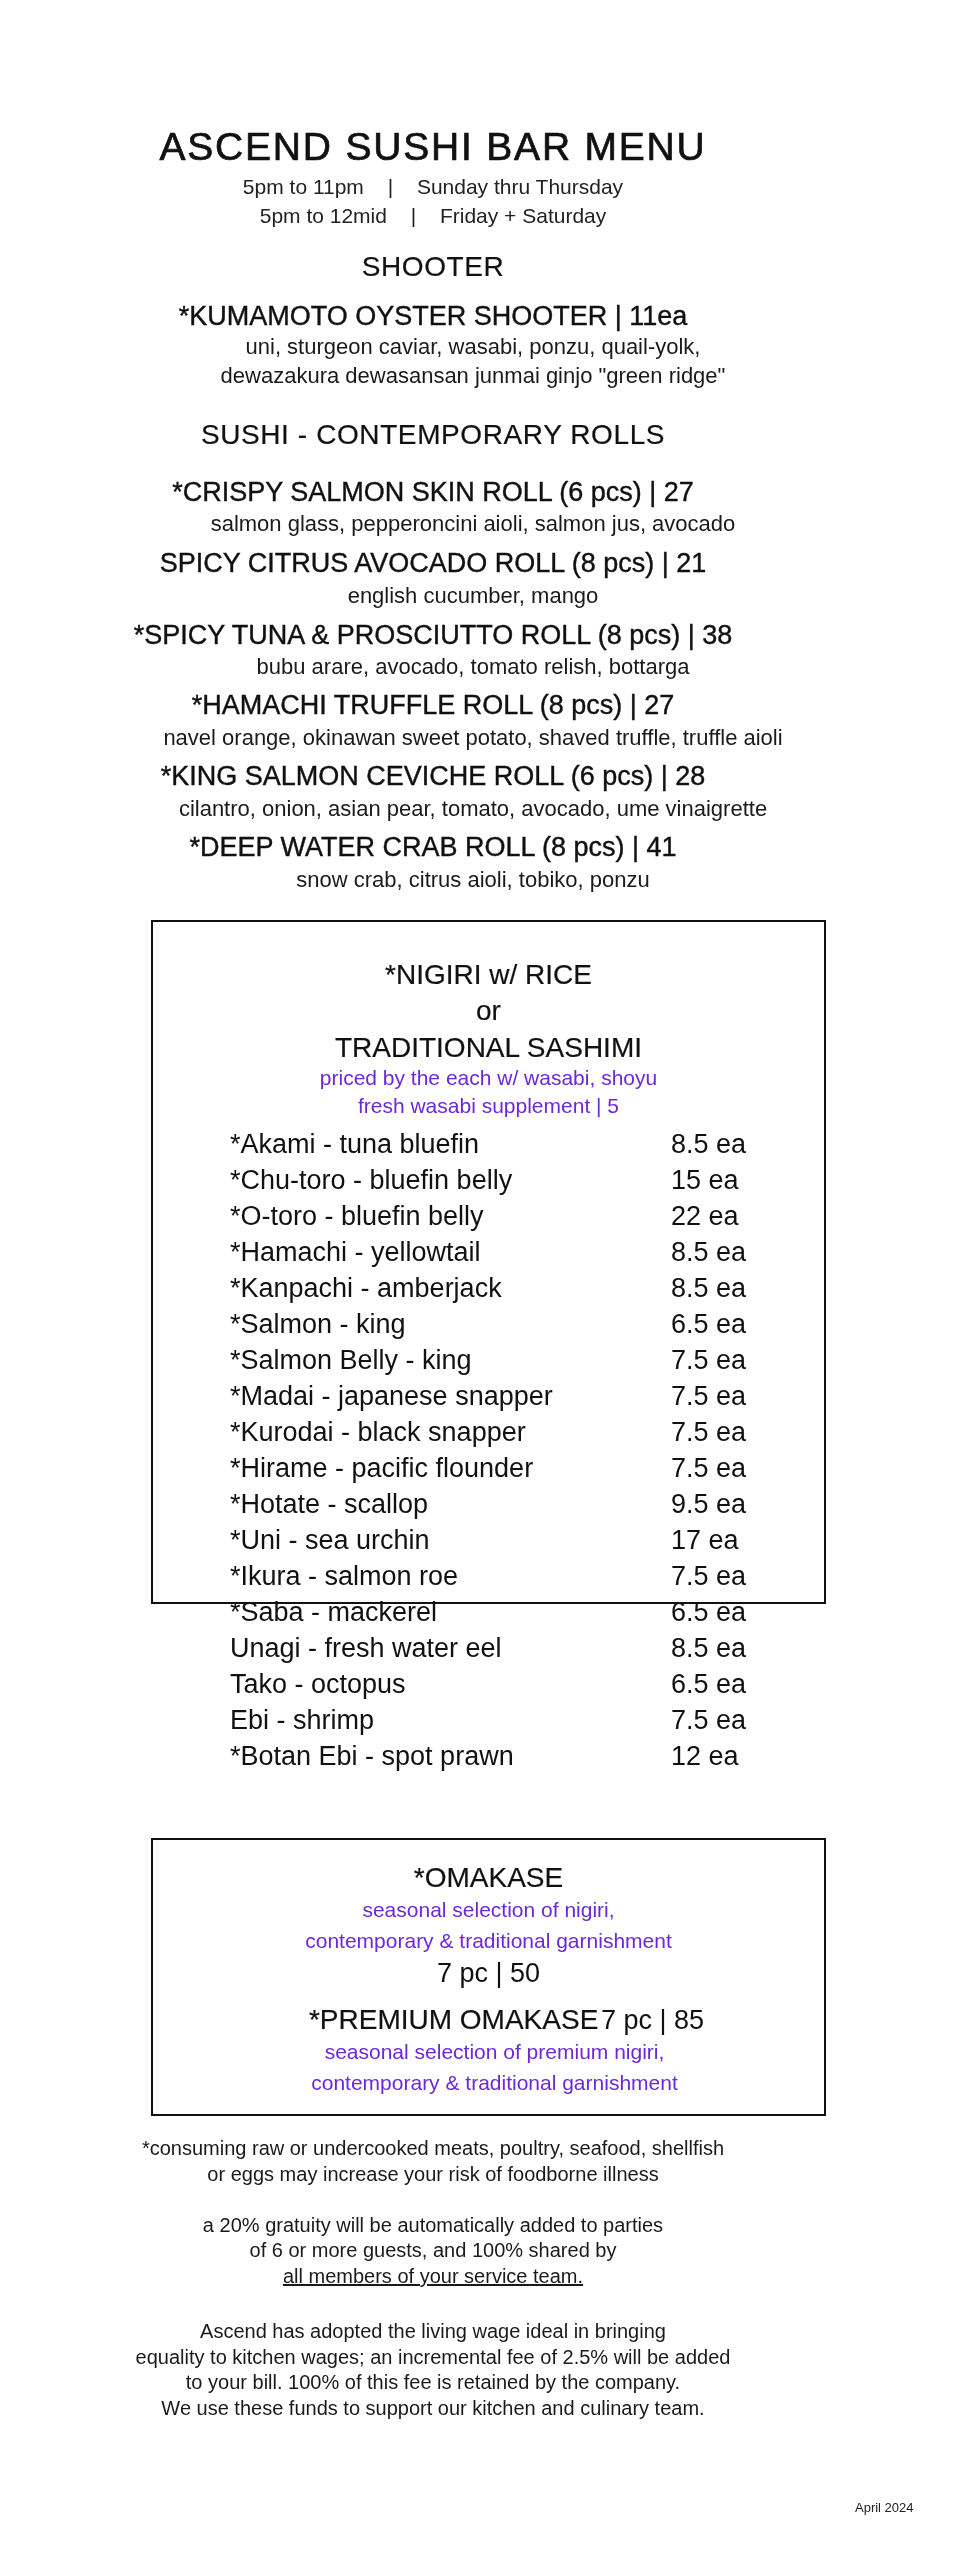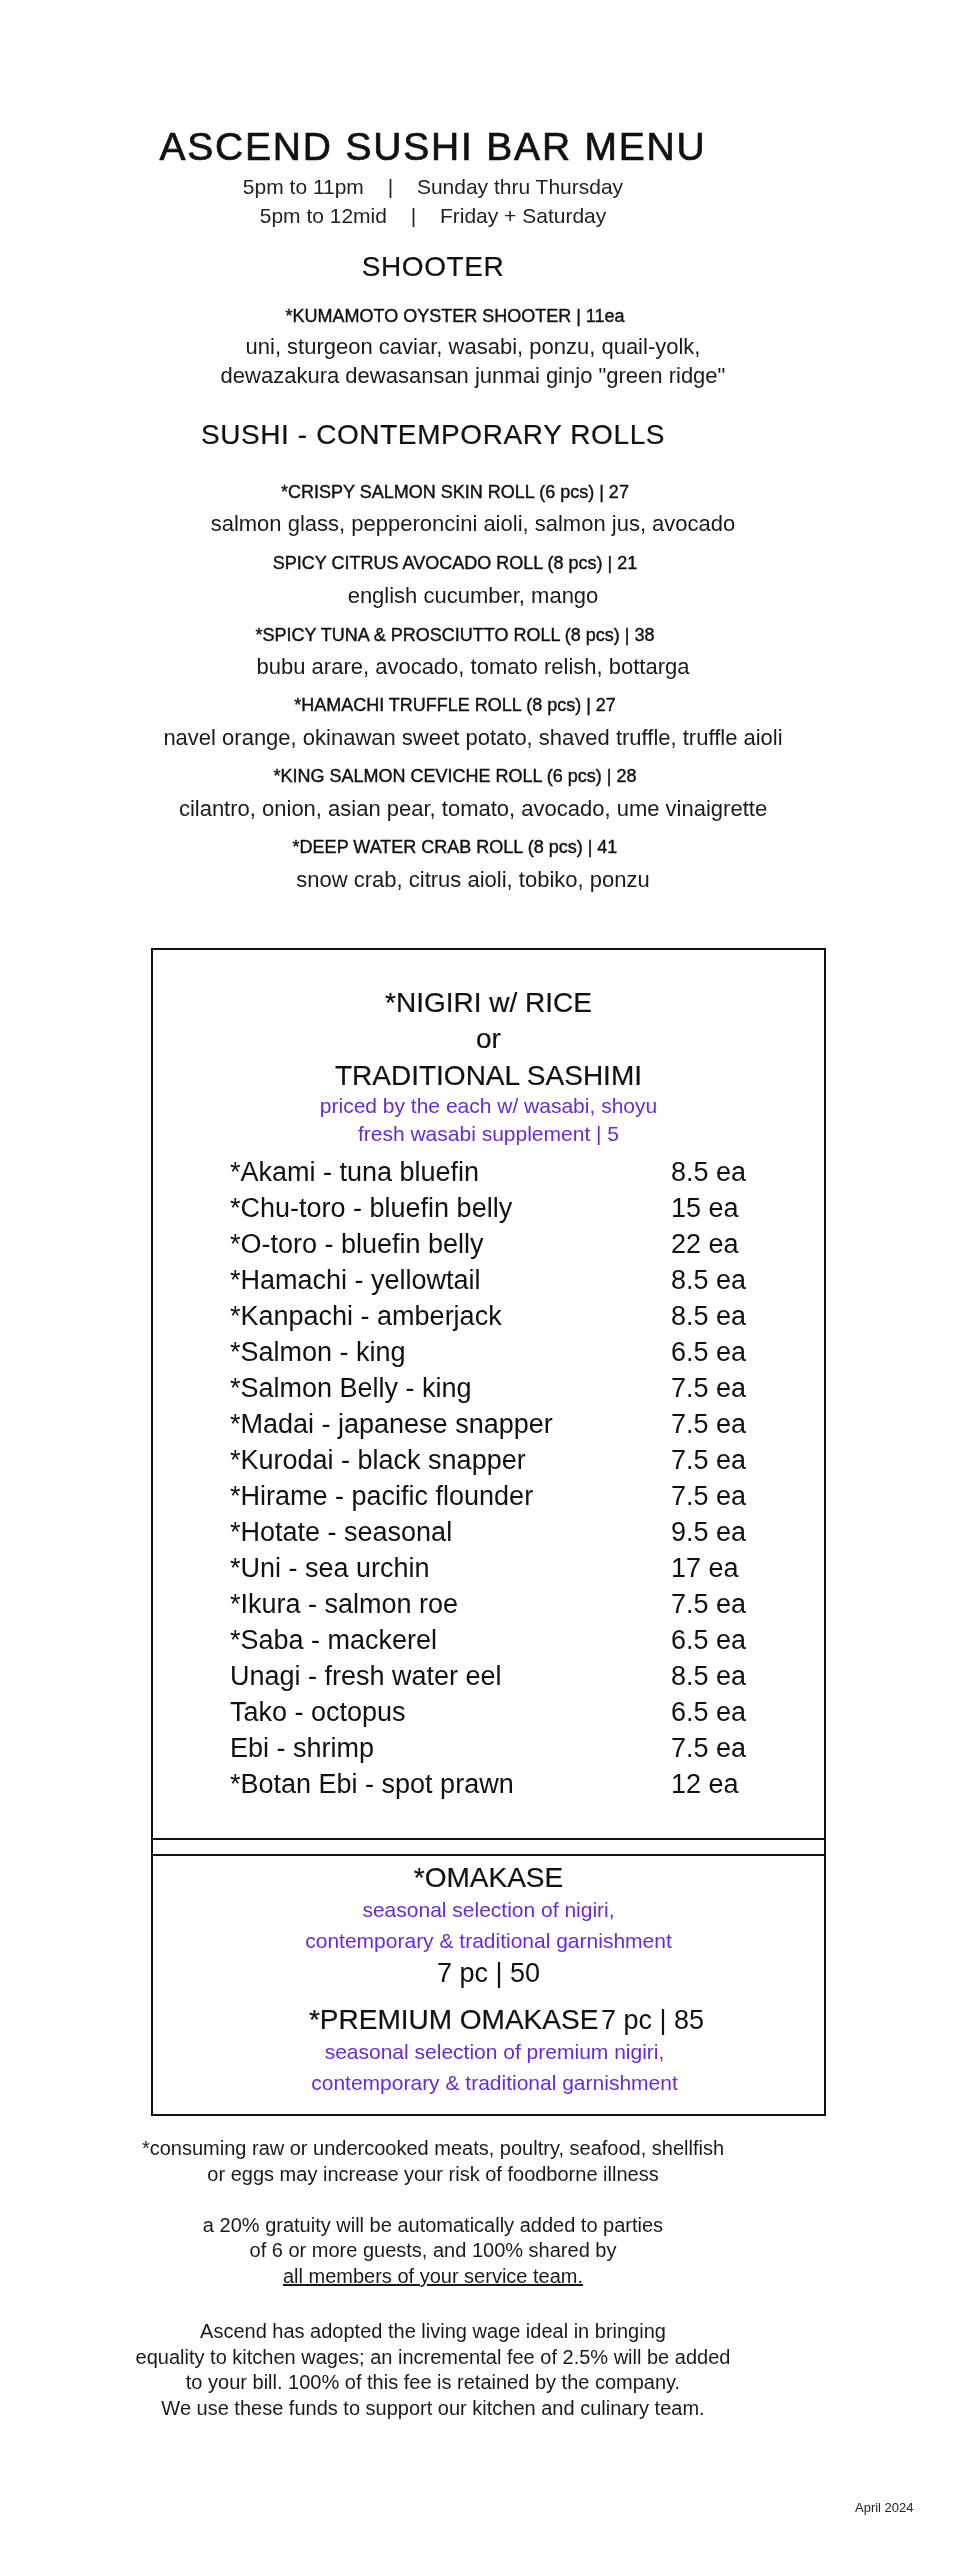--- a/index.html
+++ b/index.html
@@ -13,28 +13,28 @@
   .abs { position: absolute; left: 17px; width: 832px; text-align: center; }
 
   .title {
     top: 123px; font-size: 39px; letter-spacing: 1.8px; line-height: 47px;
     font-weight: 400; -webkit-text-stroke: 0.7px #111;
   }
   .hours { font-size: 21px; line-height: 30px; color: #222; font-weight: 300; }
   .hours .sep { display: inline-block; width: 53px; text-align: center; }
 
   .section-h { font-size: 28px; line-height: 36px; letter-spacing: 0.6px; -webkit-text-stroke: 0.2px #111; }
-  .item-name { font-size: 18px; line-height: 34px; margin-left: 22px; -webkit-text-stroke: 0.4px #111; }
+  .item-name { font-size: 27px; line-height: 34px; -webkit-text-stroke: 0.4px #111; }
   .item-desc { font-size: 22px; line-height: 27px; color: #1a1a1a; padding-left: 40px; }
 
   .box {
     position: absolute; left: 151px; width: 675px;
     border: 2.4px solid #111; box-sizing: border-box;
   }
-  .box1 { top: 920px; height: 908px; margin-top: 28px; }
+  .box1 { top: 920px; height: 684px; }
   .box2 { top: 1838px; height: 278px; }
 
   .box-h { font-size: 28px; line-height: 37px; -webkit-text-stroke: 0.2px #111; }
   .box-sub { font-size: 21px; line-height: 26px; color: #6d28d9; }
 
   .nigiri-list { position: absolute; left: 77px; top: 204px; width: 533px; }
   .nigiri-row { display: flex; height: 36px; align-items: center; font-size: 27px; }
   .nigiri-name { width: 441px; }
   .nigiri-price { }
 
@@ -124,21 +124,21 @@
         </div>
       <div class="nigiri-row">
           <span class="nigiri-name">*Kurodai - black snapper</span>
           <span class="nigiri-price">7.5 ea</span>
         </div>
       <div class="nigiri-row">
           <span class="nigiri-name">*Hirame - pacific flounder</span>
           <span class="nigiri-price">7.5 ea</span>
         </div>
       <div class="nigiri-row">
-          <span class="nigiri-name">*Hotate - seasonal</span>
+          <span class="nigiri-name">*Hotate - scallop</span>
           <span class="nigiri-price">9.5 ea</span>
         </div>
       <div class="nigiri-row">
           <span class="nigiri-name">*Uni - sea urchin</span>
           <span class="nigiri-price">17 ea</span>
         </div>
       <div class="nigiri-row">
           <span class="nigiri-name">*Ikura - salmon roe</span>
           <span class="nigiri-price">7.5 ea</span>
         </div>

